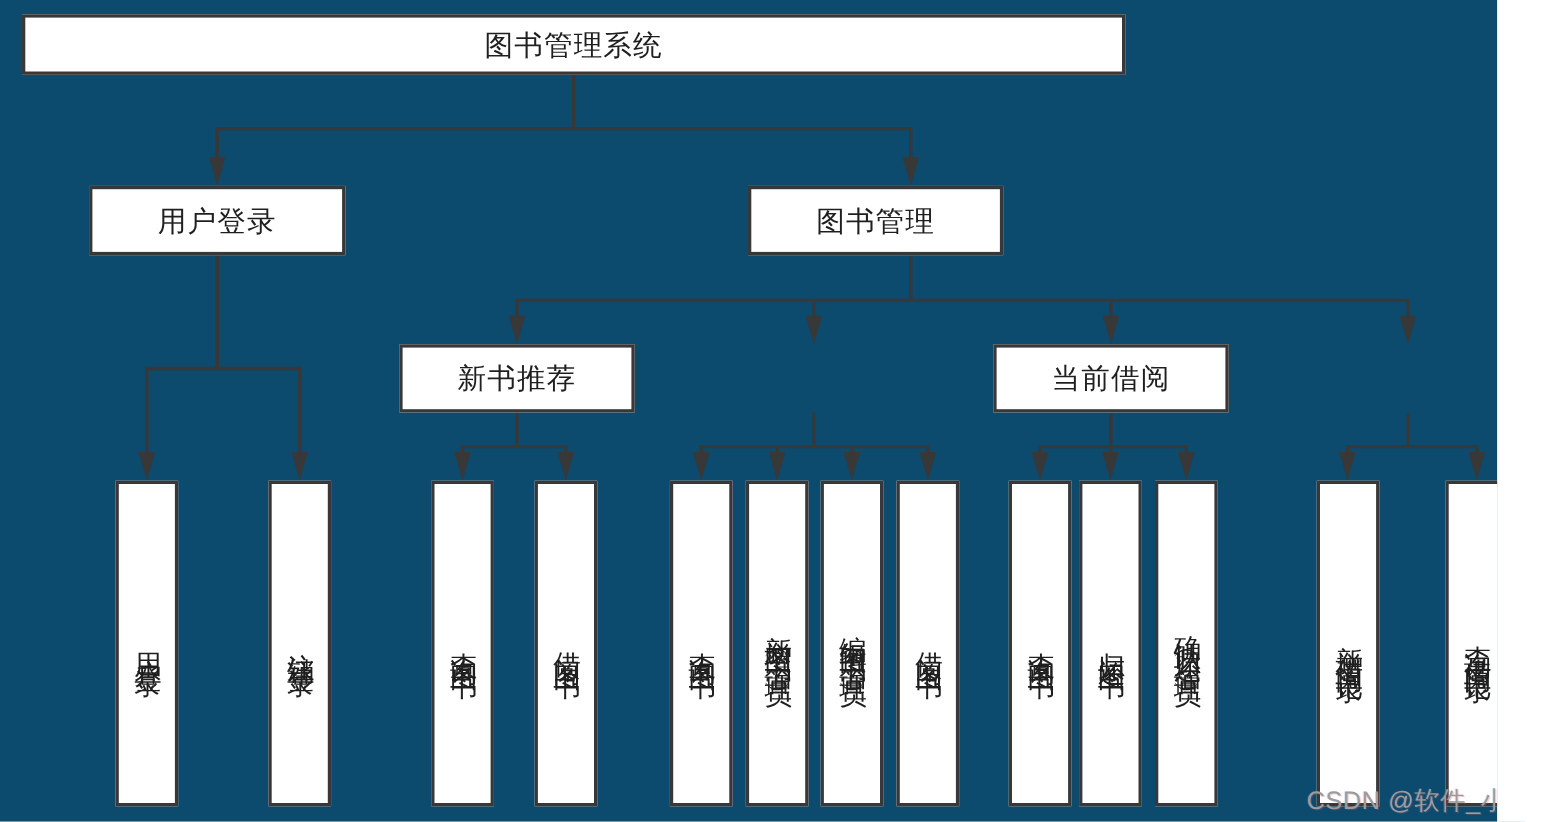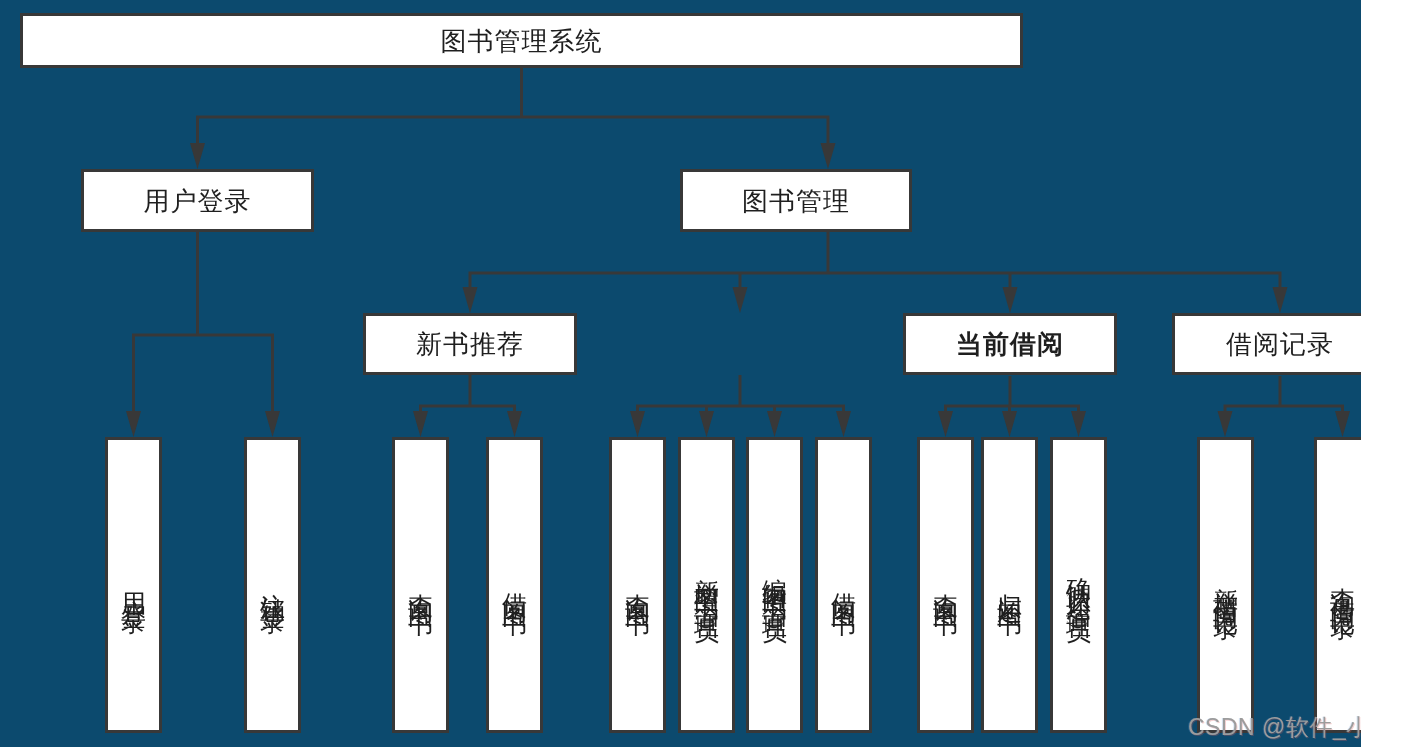--- a/index.html
+++ b/index.html
@@ -75,22 +75,21 @@
       <use href="#arw" x="1342.5" y="437"></use>
     </g>
   </svg>
 
   <div class="node node-h" style="left:20px; top:13px; width:1003px; height:55px;">图书管理系统</div>
 
   <div class="node node-h" style="left:81px; top:169px; width:233px; height:63px;">用户登录</div>
   <div class="node node-h" style="left:680px; top:169px; width:232px; height:63px;">图书管理</div>
 
   <div class="node node-h" style="left:363px; top:313px; width:214px; height:62px;">新书推荐</div>
-  <div class="node node-h" style="left:903px; top:313px; width:214px; height:62px;font-weight:bold;">当前借阅</div>
-  <div class="node node-h" style="left:1172px; top:313px; width:216px; height:62px;">借阅记录</div>
+  <div class="node node-h" style="left:903px; top:313px; width:214px; height:62px;">当前借阅</div>
 
   <div class="node node-v" style="left:105px; top:437px; width:57px; height:296px;">
     <span class="vtext">用户登录</span>
   </div>
   <div class="node node-v" style="left:244px; top:437px; width:57px; height:296px;">
     <span class="vtext">注销登录</span>
   </div>
 
   <div class="node node-v" style="left:392px; top:437px; width:57px; height:296px;">
     <span class="vtext">查询图书</span>

